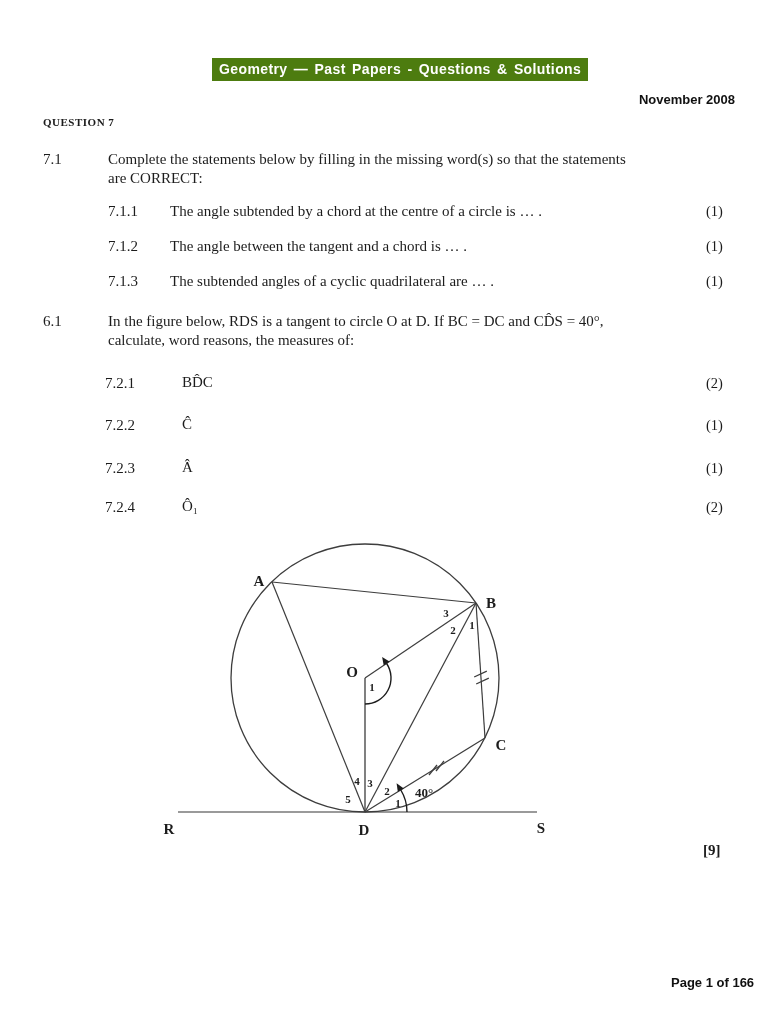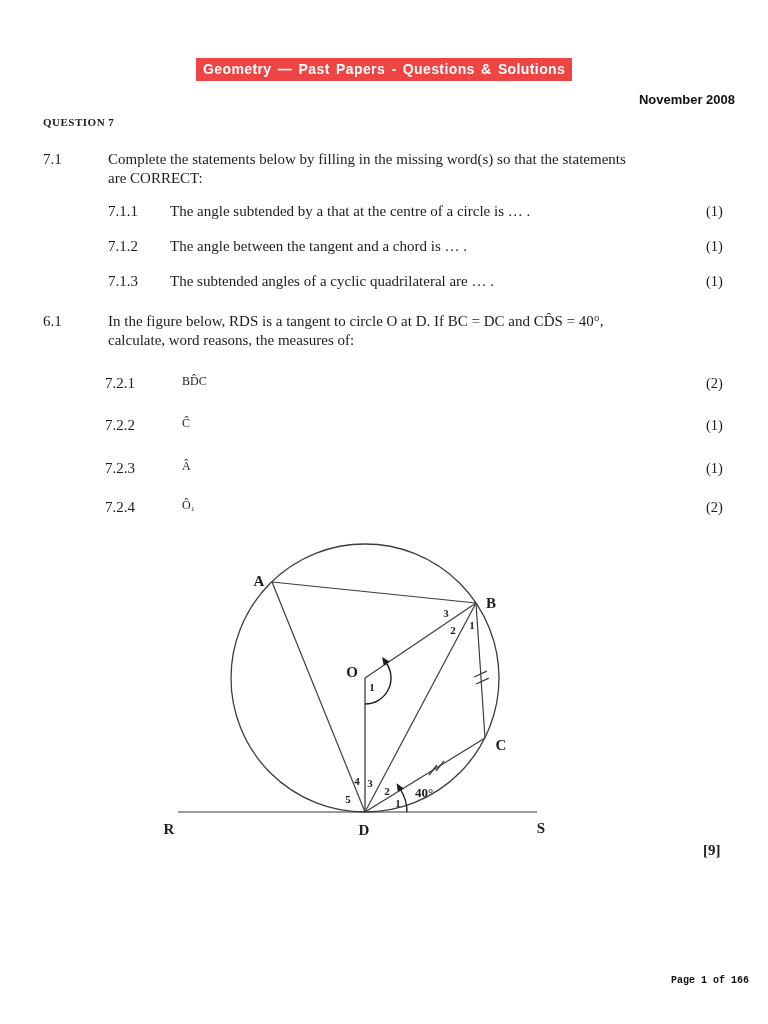--- a/index.html
+++ b/index.html
@@ -8,38 +8,38 @@
     font-family:"Liberation Serif","DejaVu Serif",serif; color:#1c1c1c;
     overflow:hidden;
   }
   .abs { position:absolute; white-space:nowrap; }
   .compiled {
     top:33px; right:30px;
     font-family:"DejaVu Serif",serif; font-style:italic; font-weight:bold;
     font-size:14.5px; color:#111;
   }
   .titlebar {
-    left:196px; top:58px; background:#ef4444; color:#fff;
+    left:212px; top:58px; background:#4d7c0f; color:#fff;
     font-family:"Liberation Sans",sans-serif; font-weight:bold;
     font-size:14px; letter-spacing:0.4px; word-spacing:2px;
     padding:3px 7px 4px 7px;
   }
   .datebar {
     top:92px; right:33px;
     font-family:"Liberation Sans",sans-serif; font-weight:bold; font-size:13px;
     color:#111;
   }
   .qheading { left:43px; top:116px; font-weight:bold; font-size:11px; letter-spacing:0.5px; }
   .body-txt { font-size:15px; }
   .marks { font-size:14.5px; }
-  .expr { font-size:12px; }
+  .expr { font-size:15px; }
   .total { font-weight:bold; font-size:15px; }
   .footer {
     left:671px; top:975px;
-    font-family:Liberation Mono, monospace; font-weight:bold; font-size:10px; color:#111;
+    font-family:Liberation Sans, sans-serif; font-weight:bold; font-size:13px; color:#111;
   }
   svg text {
     font-family:"Liberation Serif","DejaVu Serif",serif;
   }
   .vtx { font-size:15px; font-weight:bold; fill:#1c1c1c; }
   .ang { font-size:11px; font-weight:bold; fill:#1c1c1c; }
   .deg { font-size:13px; font-weight:bold; fill:#1c1c1c; }
 </style>
 </head>
 <body>
@@ -48,21 +48,21 @@
 
   <div class="abs titlebar">Geometry — Past Papers - Questions &amp; Solutions</div>
   <div class="abs datebar">November 2008</div>
   <div class="abs qheading">QUESTION 7</div>
 
   <span class="abs body-txt" style="left:43px;top:151px">7.1</span>
   <span class="abs body-txt" style="left:108px;top:151px">Complete the statements below by filling in the missing word(s) so that the statements</span>
   <span class="abs body-txt" style="left:108px;top:170px">are CORRECT:</span>
 
   <span class="abs body-txt" style="left:108px;top:203px">7.1.1</span>
-  <span class="abs body-txt" style="left:170px;top:203px">The angle subtended by a that at the centre of a circle is … .</span>
+  <span class="abs body-txt" style="left:170px;top:203px">The angle subtended by a chord at the centre of a circle is … .</span>
   <span class="abs marks" style="left:706px;top:203px">(1)</span>
 
   <span class="abs body-txt" style="left:108px;top:238px">7.1.2</span>
   <span class="abs body-txt" style="left:170px;top:238px">The angle between the tangent and a chord is … .</span>
   <span class="abs marks" style="left:706px;top:238px">(1)</span>
 
   <span class="abs body-txt" style="left:108px;top:273px">7.1.3</span>
   <span class="abs body-txt" style="left:170px;top:273px">The subtended angles of a cyclic quadrilateral are … .</span>
   <span class="abs marks" style="left:706px;top:273px">(1)</span>
 

